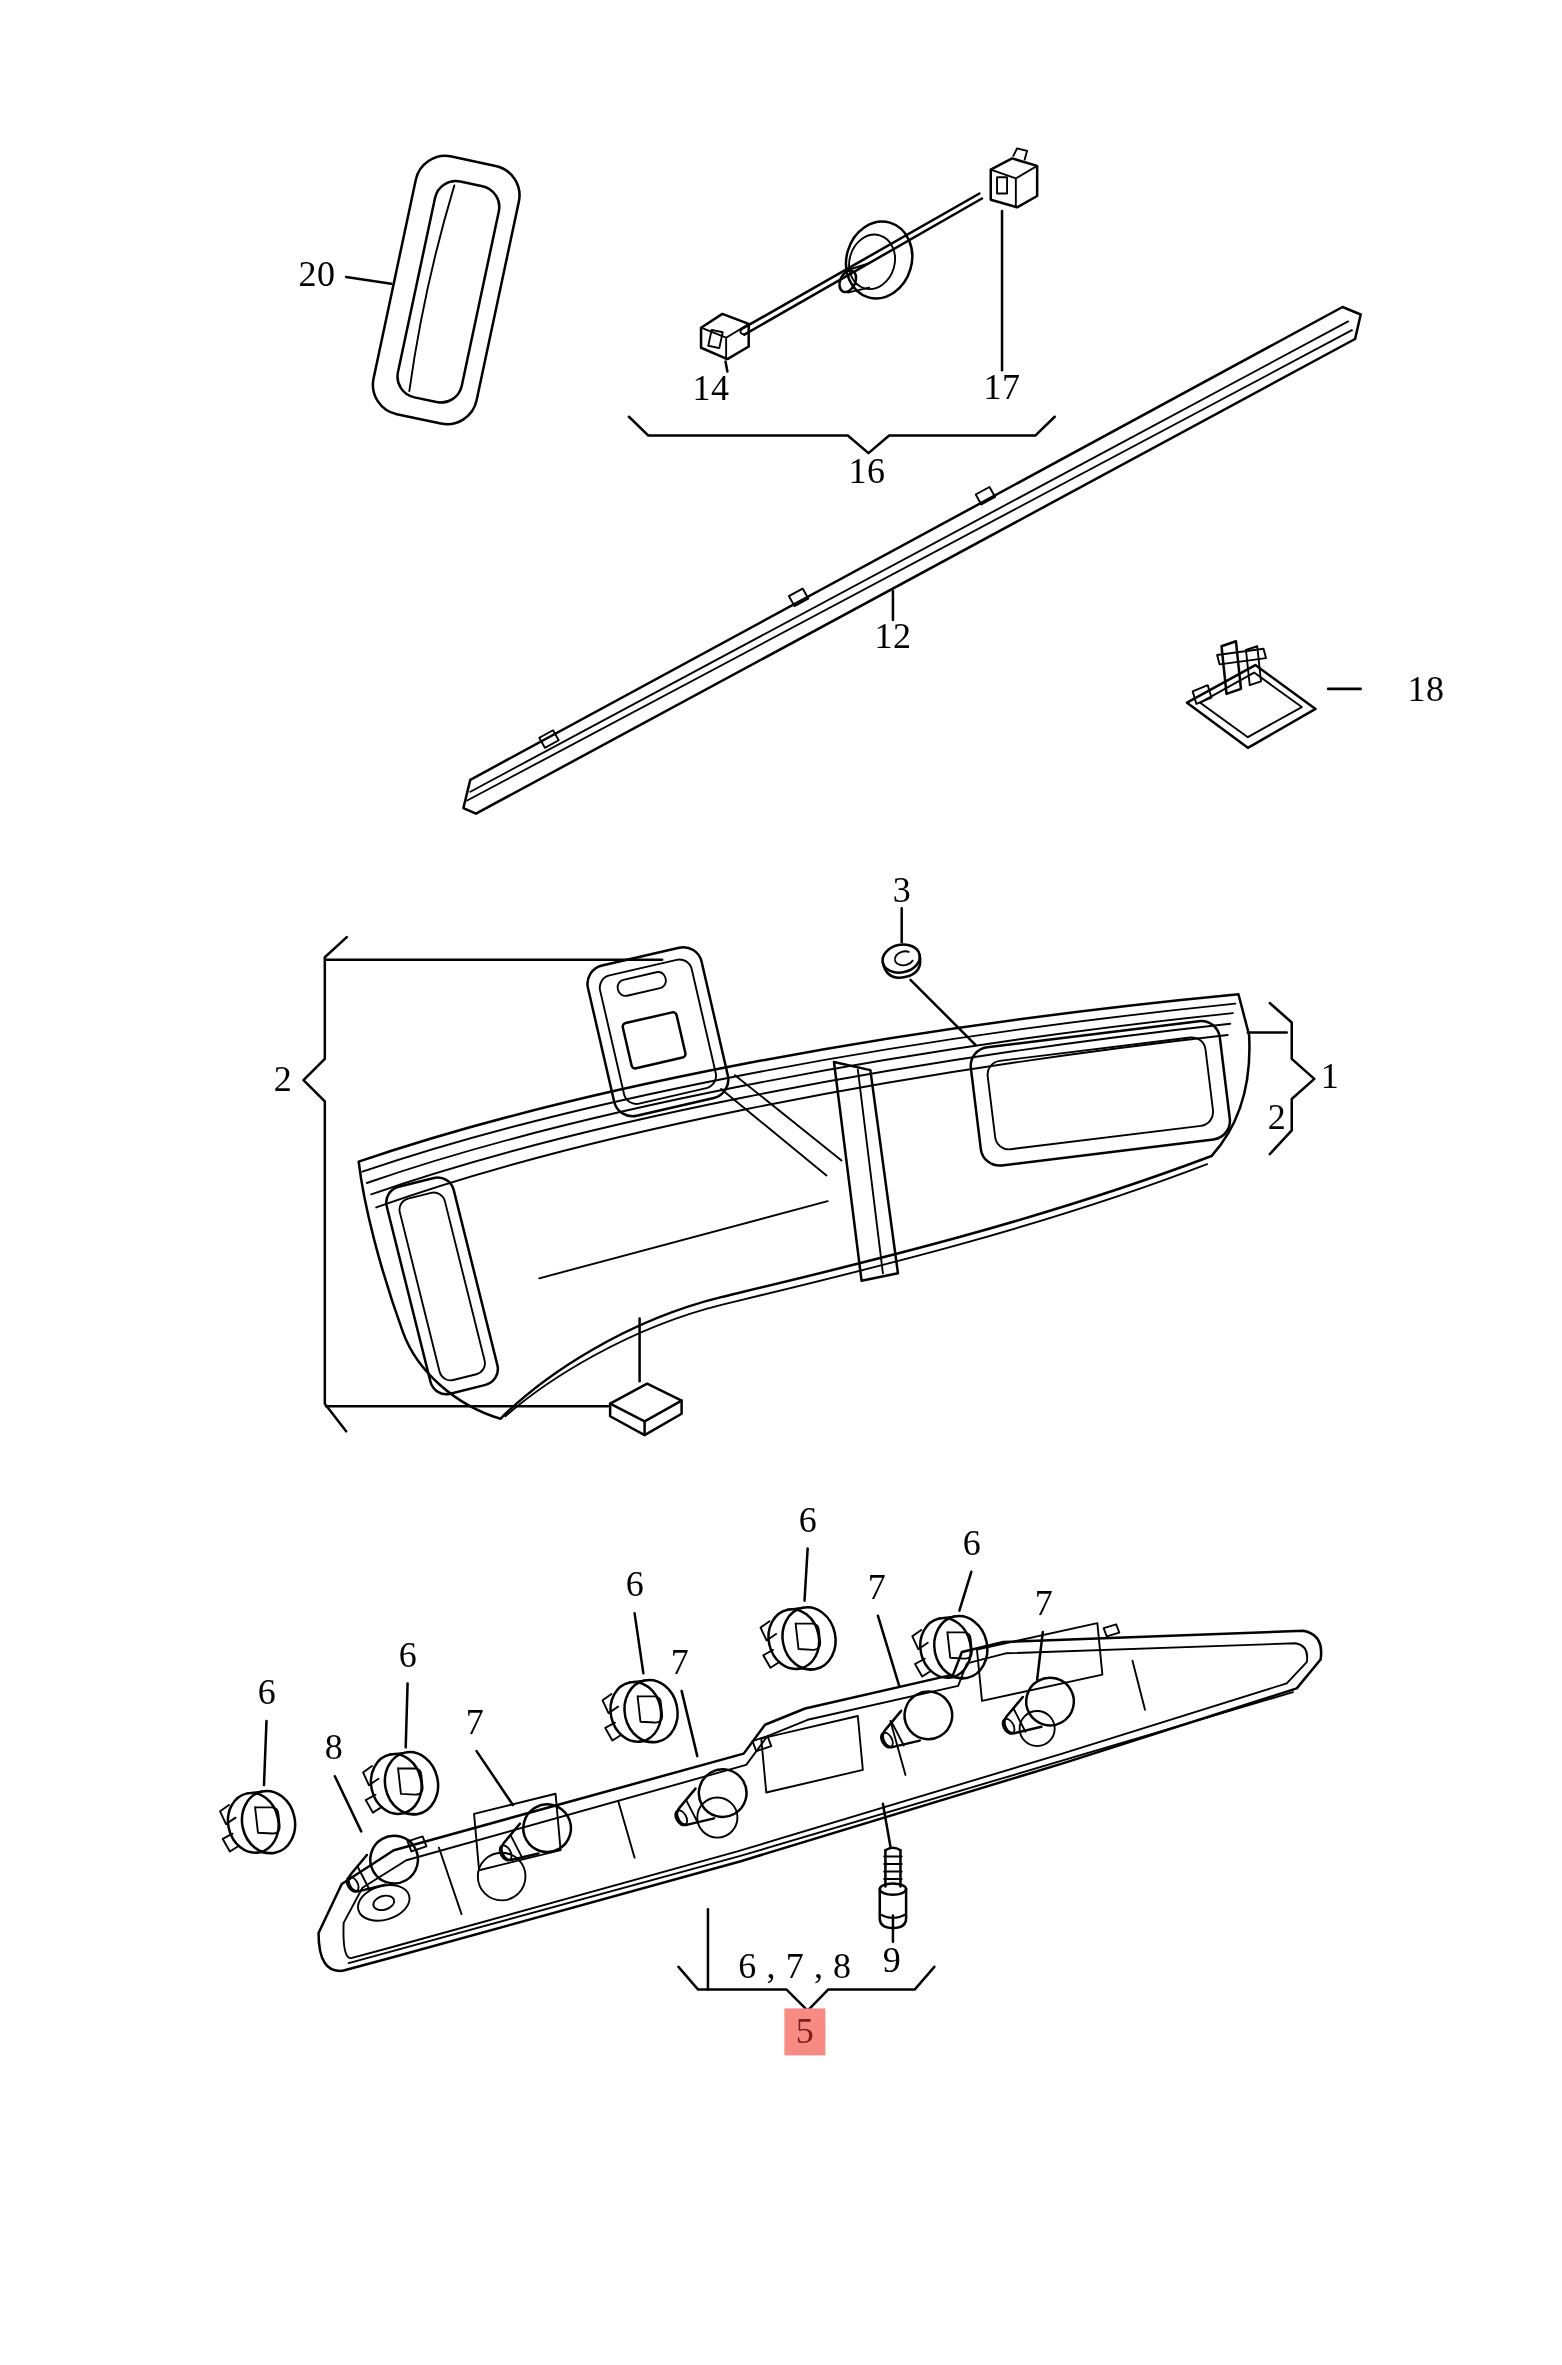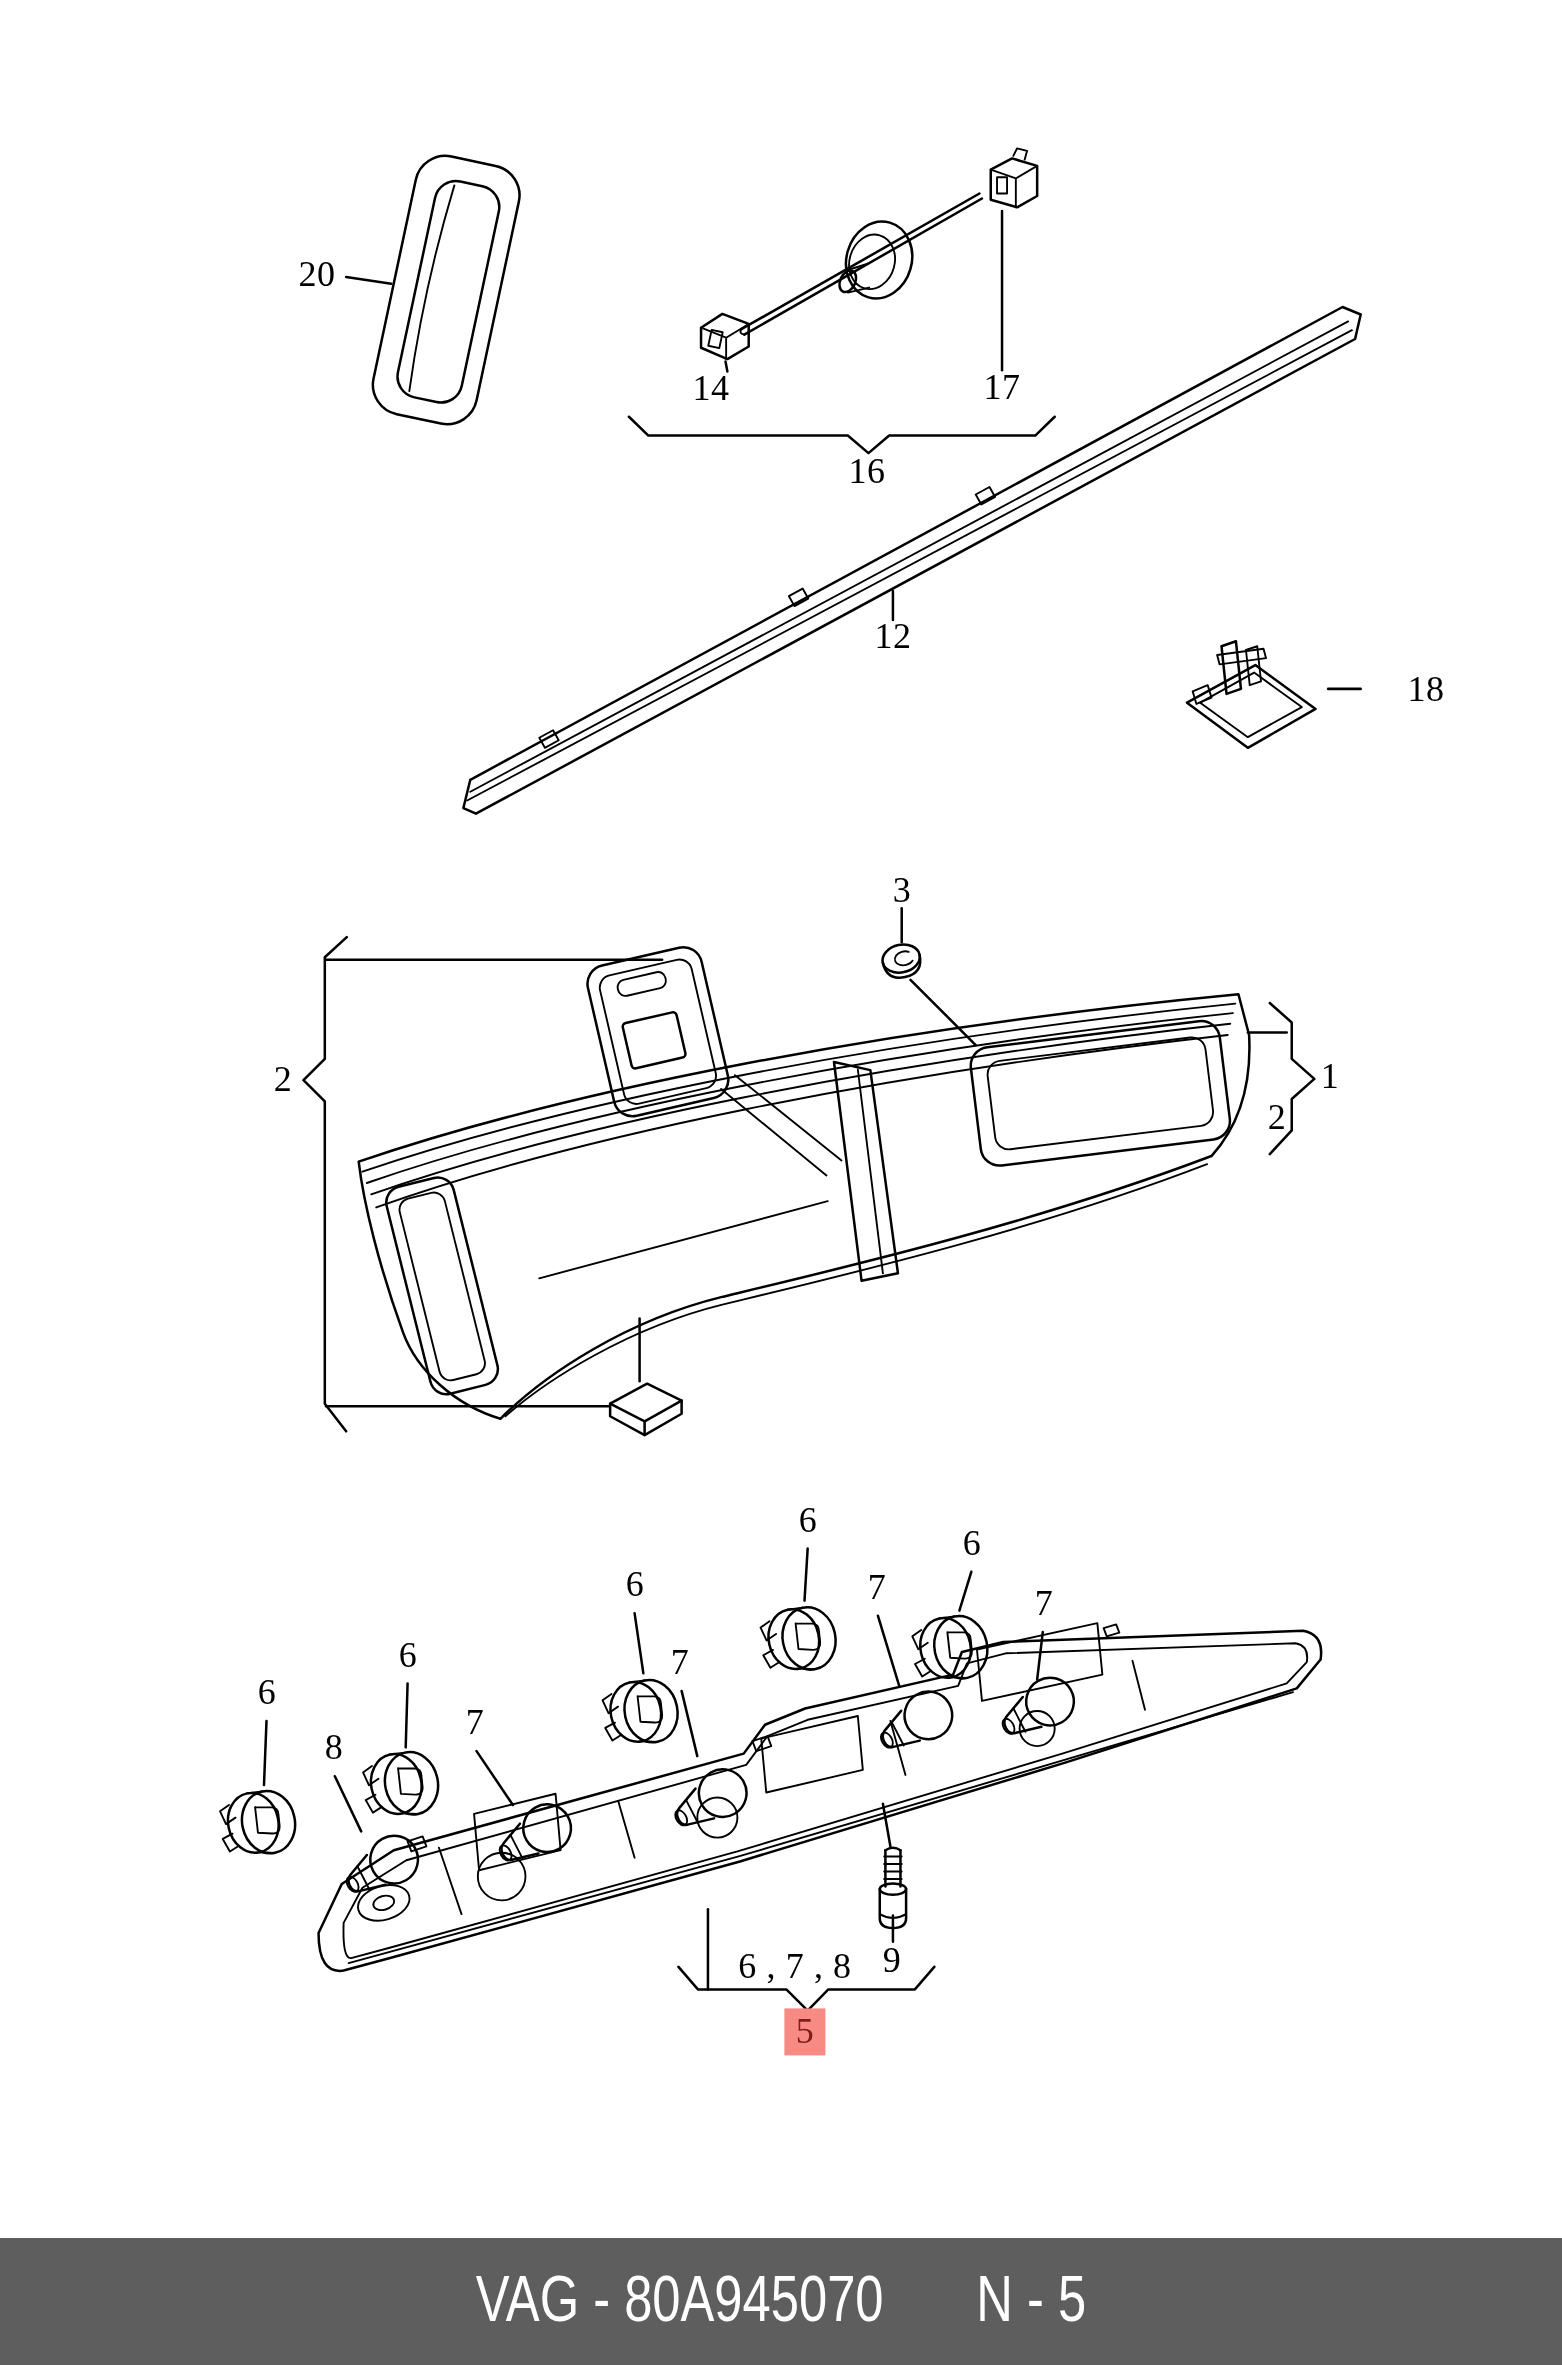--- a/index.html
+++ b/index.html
@@ -234,20 +234,14 @@
       <div class="callout" style="left: 680px; top: 1663px;">7</div>
       <div class="callout" style="left: 808px; top: 1521px;">6</div>
       <div class="callout" style="left: 877px; top: 1588px;">7</div>
       <div class="callout" style="left: 972px; top: 1544px;">6</div>
       <div class="callout" style="left: 1044px; top: 1604px;">7</div>
       <div class="callout" style="left: 892px; top: 1961px;">9</div>
       <div class="callout" style="left: 795px; top: 1967px;">6 , 7 , 8</div>
       <div class="callout highlight" style="left: 805px; top: 2032px;">5</div>
     </div>
 
-  <div class="footer">
-    <div class="footer-text">
-      <span>VAG - 80A945070</span>
-      <span>N - 5</span>
-    </div>
-  </div>
 </div>
 
 
 </body></html>

